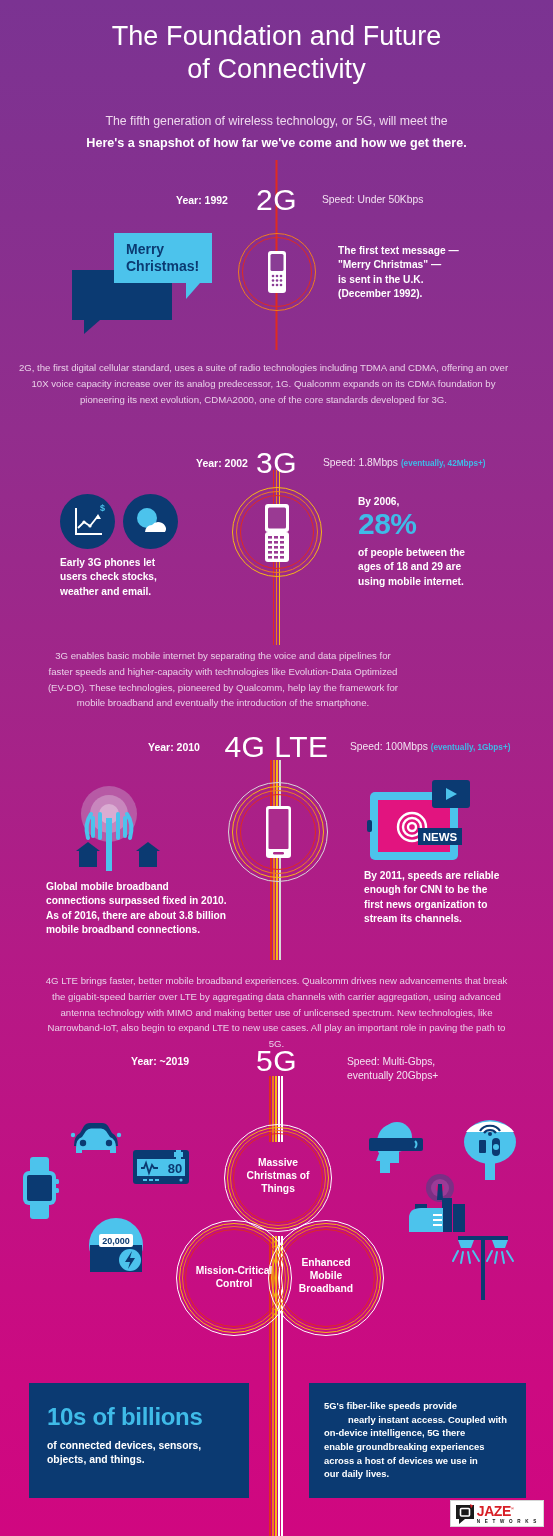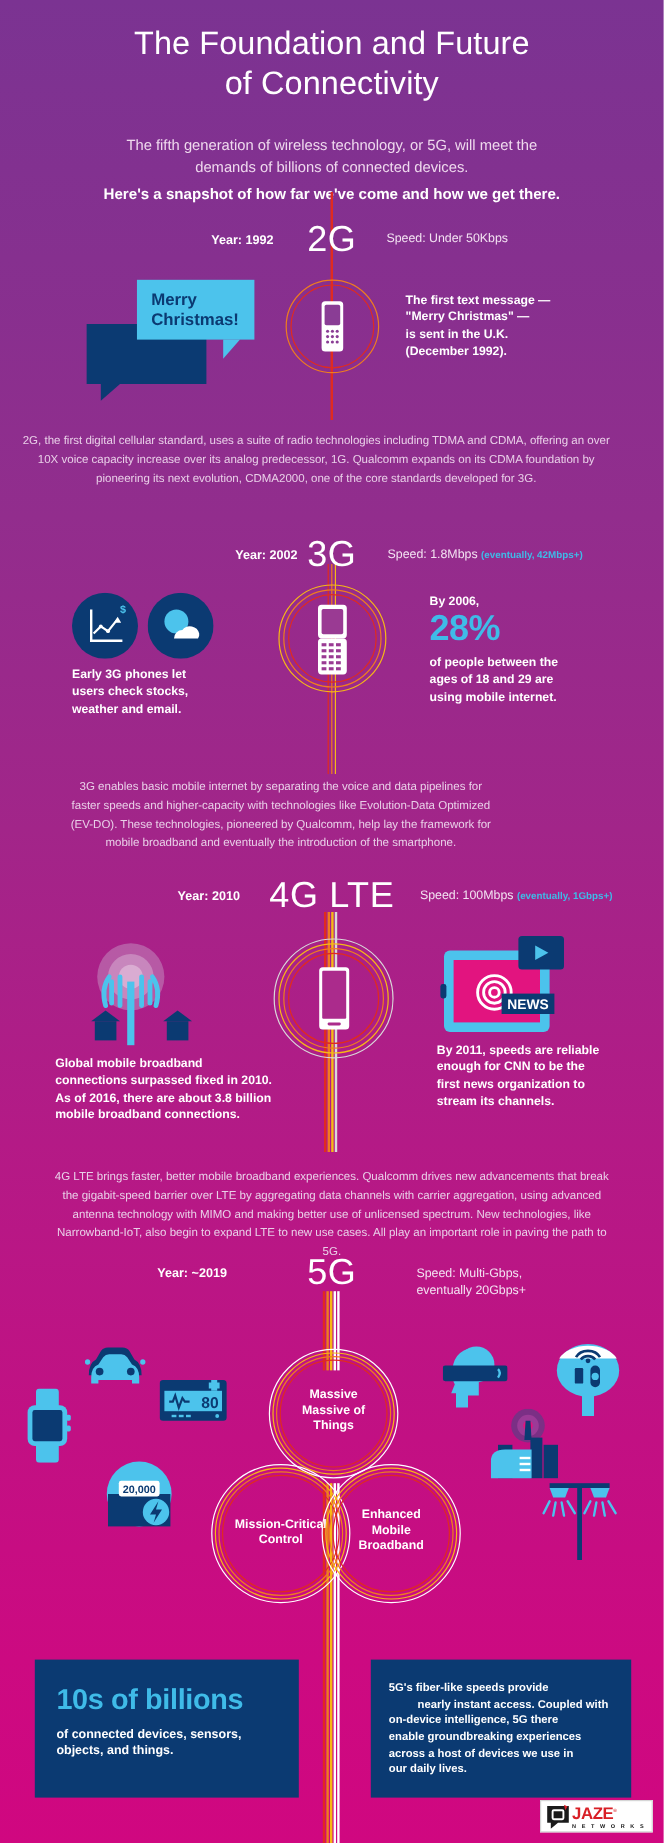--- a/index.html
+++ b/index.html
@@ -97,21 +97,20 @@
 
 <div class="page">
 
   <div class="abs" style="top:8px;left:0;width:553px;">
     <div class="hdr-title">
       <div>The Foundation and Future</div>
       <div>of Connectivity</div>
     </div>
     <div class="hdr-sub">
       <div>The fifth generation of wireless technology, or 5G, will meet the</div>
-      <div>demands of billions of connected devices.</div>
     </div>
     <div class="hdr-sub-bold">Here's a snapshot of how far we've come and how we get there.</div>
   </div>
 
   <div class="spine" style="top:160px;height:190px;width:3px;">
     <i style="left:0.7px;background:#e02b20;"></i>
   </div>
 
   <div class="abs" style="top:185px;left:0;width:553px;">
     <div class="era-head">
@@ -242,21 +241,21 @@
   <div class="abs" style="left:358px;top:496px;width:185px;">
     <div style="font-weight:bold;font-size:10.2px;">By 2006,</div>
     <div style="color:#3fbbe8;font-weight:bold;font-size:30px;line-height:1.12;letter-spacing:-0.5px;">28%</div>
     <div class="callout" style="margin-top:5px;">
       <div>of people between the</div>
       <div>ages of 18 and 29 are</div>
       <div>using mobile internet.</div>
     </div>
   </div>
 
-  <div class="abs era-para" style="left:11px;top:648px;width:446px;">3G enables basic mobile internet by separating the voice and data pipelines for faster speeds and higher-capacity with technologies like Evolution-Data Optimized (EV-DO). These technologies, pioneered by Qualcomm, help lay the framework for mobile broadband and eventually the introduction of the smartphone.</div>
+  <div class="abs era-para" style="left:0;top:648px;width:446px;">3G enables basic mobile internet by separating the voice and data pipelines for faster speeds and higher-capacity with technologies like Evolution-Data Optimized (EV-DO). These technologies, pioneered by Qualcomm, help lay the framework for mobile broadband and eventually the introduction of the smartphone.</div>
 
   <div class="spine" style="top:760px;height:200px;width:14px;">
     <i style="left:0.5px;background:#e02b20;"></i>
     <i style="left:3.5px;background:#ef7c1f;"></i>
     <i style="left:6.5px;background:#f6b816;"></i>
     <i style="left:9.5px;background:#d9d9d9;"></i>
   </div>
 
   <div class="abs" style="top:732px;left:0;width:553px;">
     <div class="era-head">
@@ -476,21 +475,21 @@
 
   <div class="abs" style="left:176px;top:1124px;width:202px;height:218px;">
 
     <div class="abs" style="left:48px;top:0;width:108px;height:108px;">
       <div style="position:absolute;left:0;top:0;width:108px;height:108px;border:1.5px solid #fff;border-radius:50%;"></div>
       <div style="position:absolute;left:3px;top:3px;width:102px;height:102px;border:1.5px solid #f6b816;border-radius:50%;"></div>
       <div style="position:absolute;left:6px;top:6px;width:96px;height:96px;border:1.5px solid #ef7c1f;border-radius:50%;"></div>
       <div style="position:absolute;left:9px;top:9px;width:90px;height:90px;border:1.5px solid #e02b20;border-radius:50%;"></div>
       <div class="cir-label" style="top:33px;">
         <div>Massive</div>
-        <div>Massive of</div>
+        <div>Christmas of</div>
         <div>Things</div>
       </div>
     </div>
 
     <div class="abs" style="left:0;top:96px;width:116px;height:116px;">
       <div style="position:absolute;left:0;top:0;width:116px;height:116px;border:1.5px solid #fff;border-radius:50%;"></div>
       <div style="position:absolute;left:3px;top:3px;width:110px;height:110px;border:1.5px solid #f6b816;border-radius:50%;"></div>
       <div style="position:absolute;left:6px;top:6px;width:104px;height:104px;border:1.5px solid #ef7c1f;border-radius:50%;"></div>
       <div style="position:absolute;left:9px;top:9px;width:98px;height:98px;border:1.5px solid #e02b20;border-radius:50%;"></div>
       <div class="cir-label" style="top:45px;">

